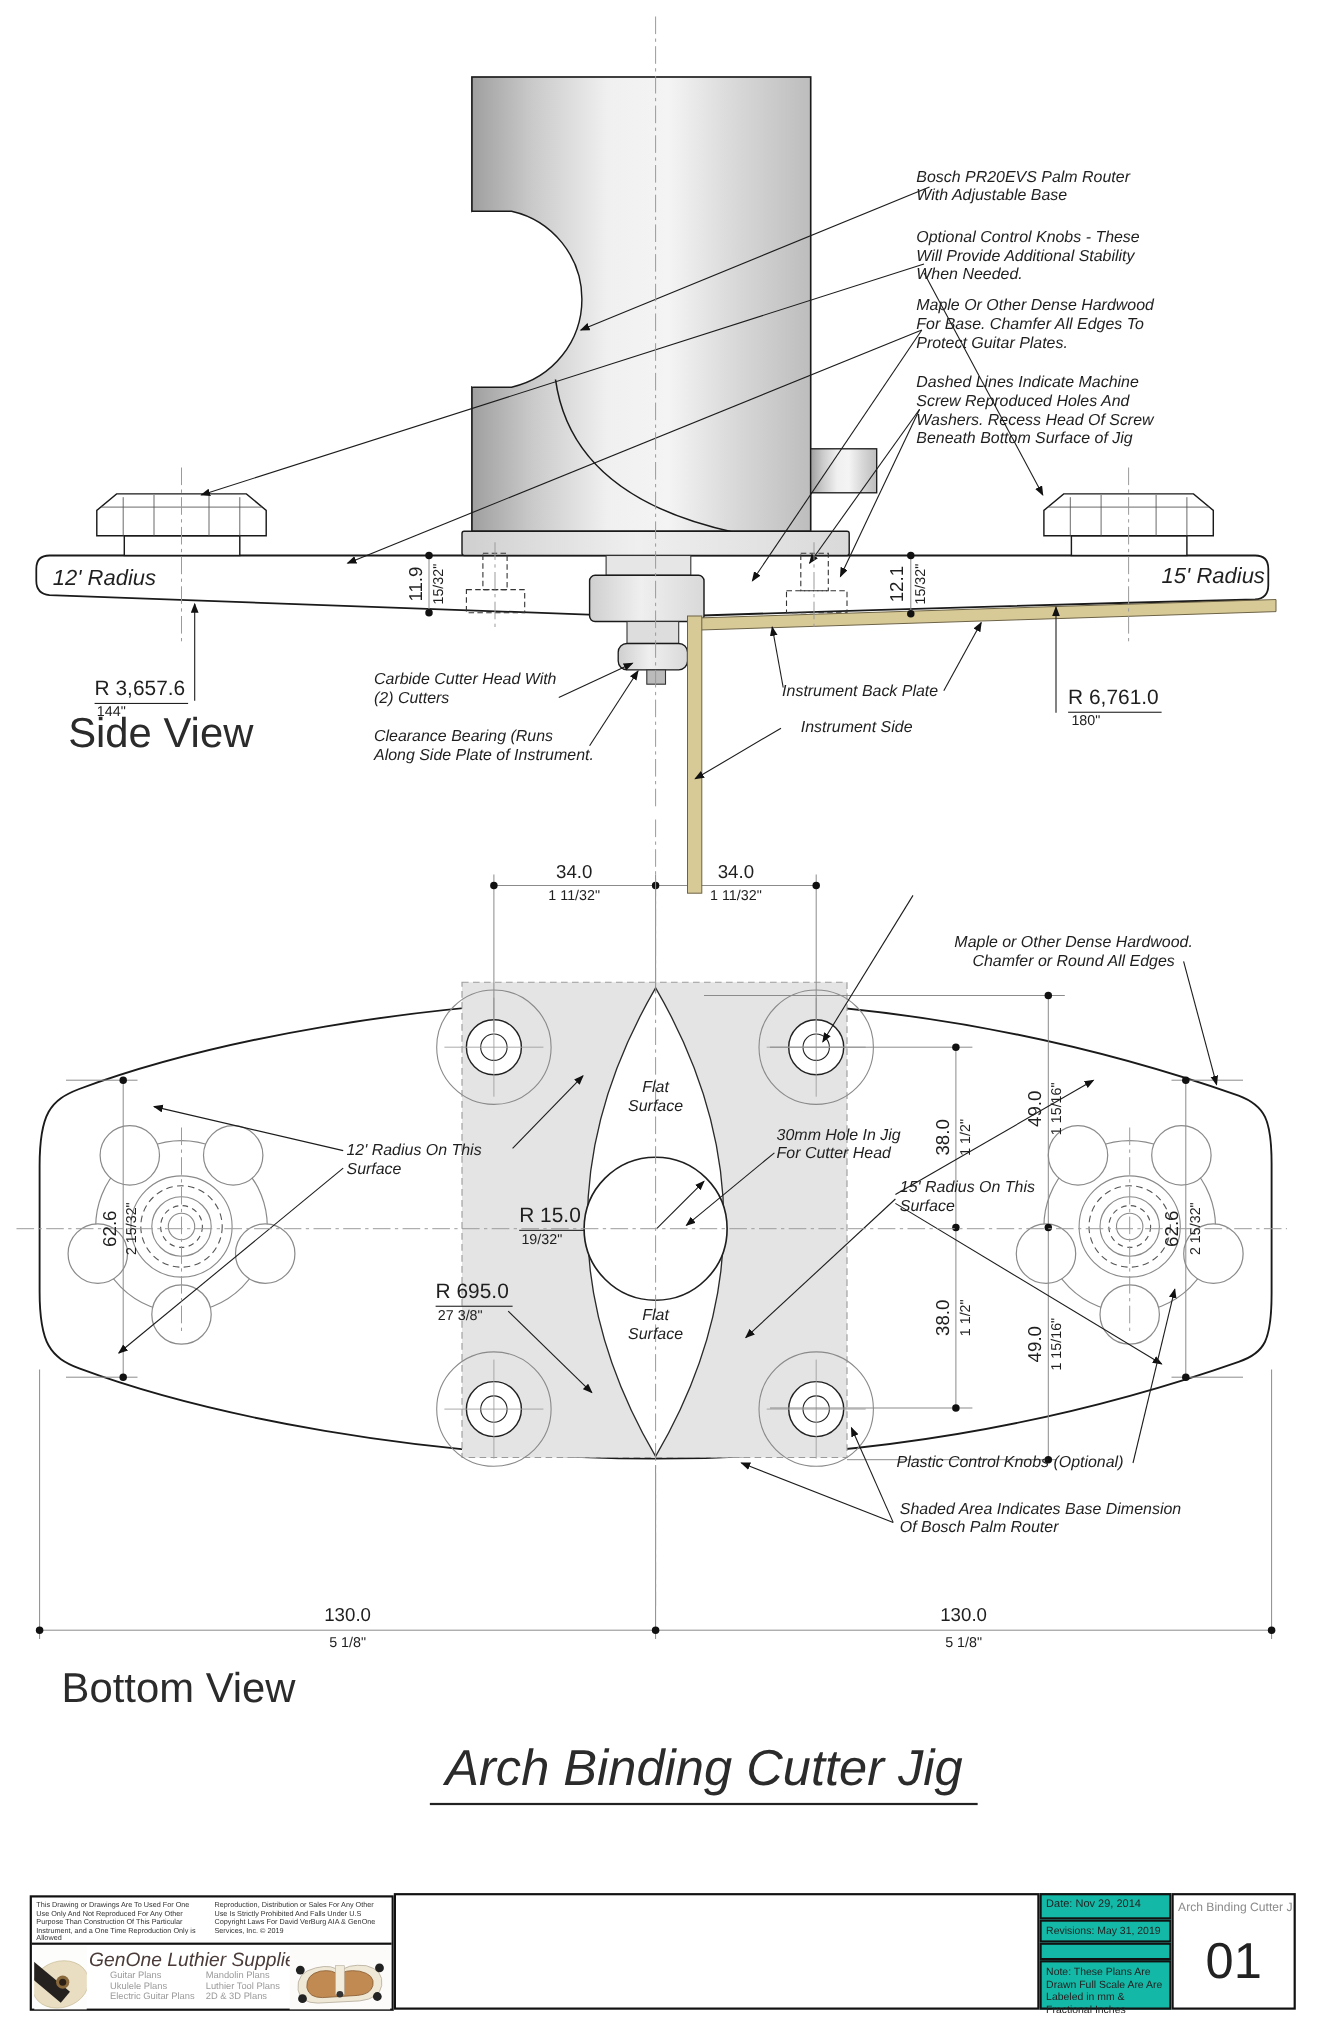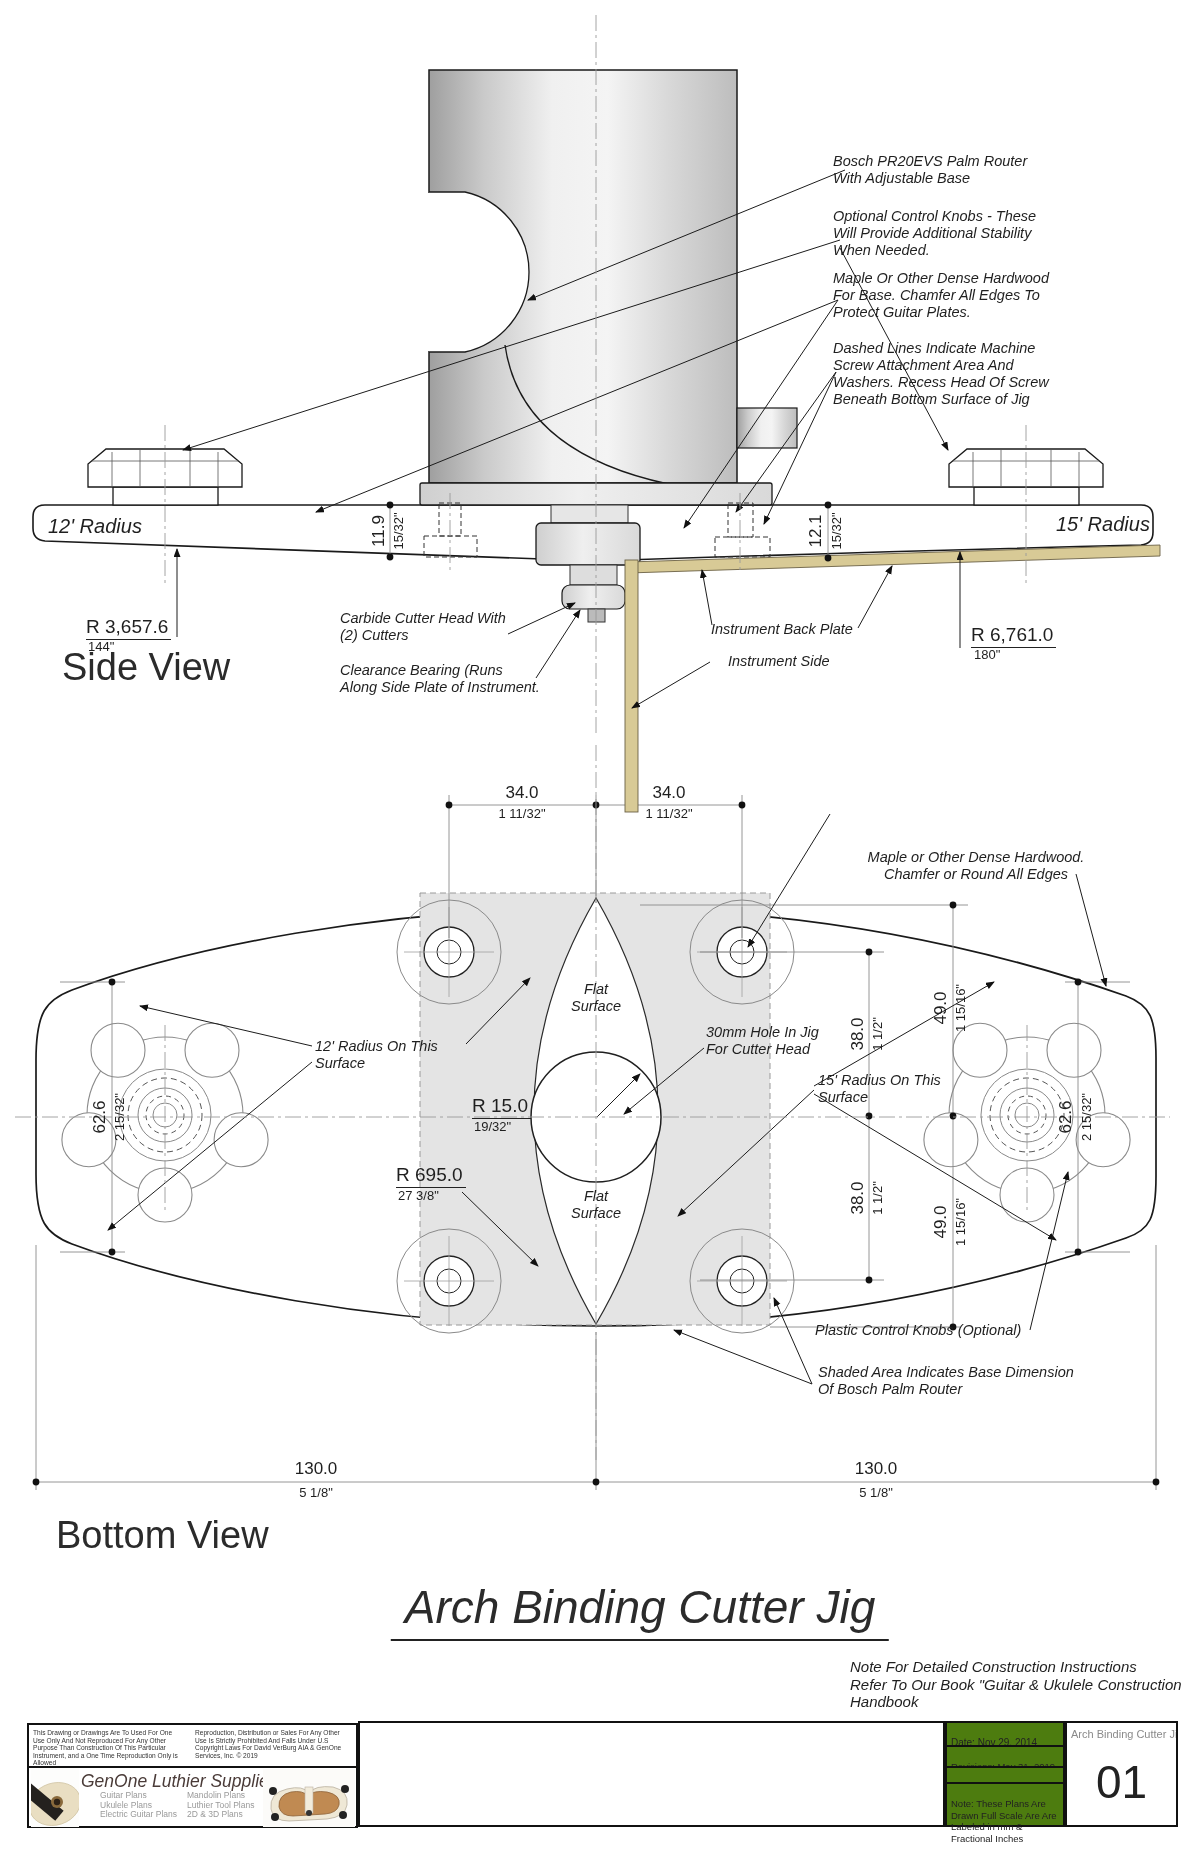--- a/index.html
+++ b/index.html
@@ -16,22 +16,22 @@
   .rot{transform:translate(-50%,-50%) rotate(-90deg)}
   .rcall{font-size:19px;border-bottom:1.5px solid #222;padding:0 3px 1px 0}
   .rlab{font-style:italic;font-size:20px}
   .view{font-size:38px;color:#2b2b2b}
   .maintitle{font-style:italic;font-size:46px;color:#2b2b2b;border-bottom:2px solid #222;
              padding:0 14px 5px 14px;transform:translateX(-50%)}
   .box{position:absolute;border:2px solid #111;background:#fff;box-sizing:border-box}
   .legal{font-size:6.6px;line-height:7.6px;color:#333;white-space:normal}
   .brand{font-style:italic;font-size:17.5px;color:#4a3b38}
   .plans{font-size:8.5px;line-height:9.6px;color:#9a9a9a}
-  .tbrow{position:absolute;border:2px solid #111;background:#4d7c0f;box-sizing:border-box;
-         font-size:10px;color:#222;padding:14px 4px;white-space:normal;line-height:11.5px}
+  .tbrow{position:absolute;border:2px solid #111;background:#14b8a6;box-sizing:border-box;
+         font-size:10px;color:#222;padding:3px 4px;white-space:normal;line-height:11.5px}
   .sheetname{font-size:11px;color:#8a8a8a}
   .sheetnum{font-size:46px;color:#222}
 </style>
 </head>
 <body>
 
 <div id="page">
 
 <svg width="1200" height="1855" viewBox="0 0 1200 1855">
   <defs>
@@ -257,21 +257,21 @@
   <div>Will Provide Additional Stability</div>
   <div>When Needed.</div>
 </div>
 <div class="t lbl" style="left:833px;top:270px">
   <div>Maple Or Other Dense Hardwood</div>
   <div>For Base. Chamfer All Edges To</div>
   <div>Protect Guitar Plates.</div>
 </div>
 <div class="t lbl" style="left:833px;top:340px">
   <div>Dashed Lines Indicate Machine</div>
-  <div>Screw Attachment Area And</div>
+  <div>Screw Reproduced Holes And</div>
   <div>Washers. Recess Head Of Screw</div>
   <div>Beneath Bottom Surface of Jig</div>
 </div>
 
 <div class="t lbl" style="left:340px;top:610px">
   <div>Carbide Cutter Head With</div>
   <div>(2) Cutters</div>
 </div>
 <div class="t lbl" style="left:340px;top:662px">
   <div>Clearance Bearing (Runs</div>
@@ -339,25 +339,20 @@
 </div>
 
 <div class="t dim cx" style="left:316px;top:1459px">130.0</div>
 <div class="t frac cx" style="left:316px;top:1485px">5 1/8"</div>
 <div class="t dim cx" style="left:876px;top:1459px">130.0</div>
 <div class="t frac cx" style="left:876px;top:1485px">5 1/8"</div>
 
 <div class="t view" style="left:56px;top:1514px">Bottom View</div>
 
 <div class="t maintitle" style="left:640px;top:1580px">Arch Binding Cutter Jig</div>
-<div class="t fn" style="left:850px;top:1658px">
-  <div>Note For Detailed Construction Instructions</div>
-  <div>Refer To Our Book "Guitar &amp; Ukulele Construction</div>
-  <div>Handbook</div>
-</div>
 
 <div class="box" style="left:27px;top:1723px;width:331px;height:105px">
   <div class="t legal" style="left:4px;top:4px;width:152px">This Drawing or Drawings Are To Used For One Use Only And Not Reproduced For Any Other Purpose Than Construction Of This Particular Instrument, and a One Time Reproduction Only is Allowed</div>
   <div class="t legal" style="left:166px;top:4px;width:158px">Reproduction, Distribution or Sales For Any Other Use Is Strictly Prohibited And Falls Under U.S Copyright Laws For David VerBurg AIA &amp; GenOne Services, Inc. © 2019</div>
   <div style="position:absolute;left:0;top:41px;width:100%;border-top:2px solid #111"></div>
   <div class="t brand" style="left:52px;top:46px">GenOne Luthier Supplies</div>
   <div class="t plans" style="left:71px;top:66px">
     <div>Guitar Plans</div>
     <div>Ukulele Plans</div>
     <div>Electric Guitar Plans</div>

